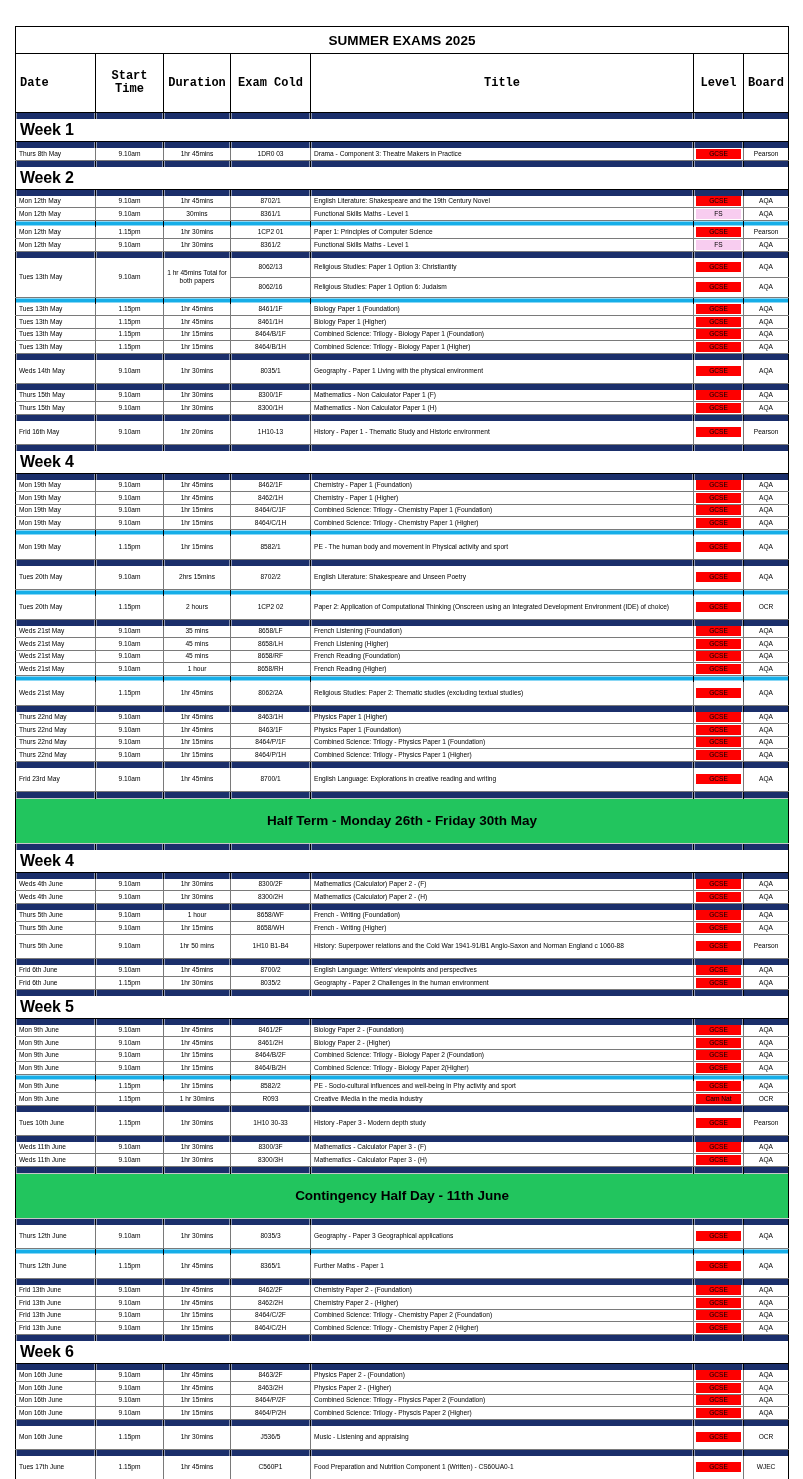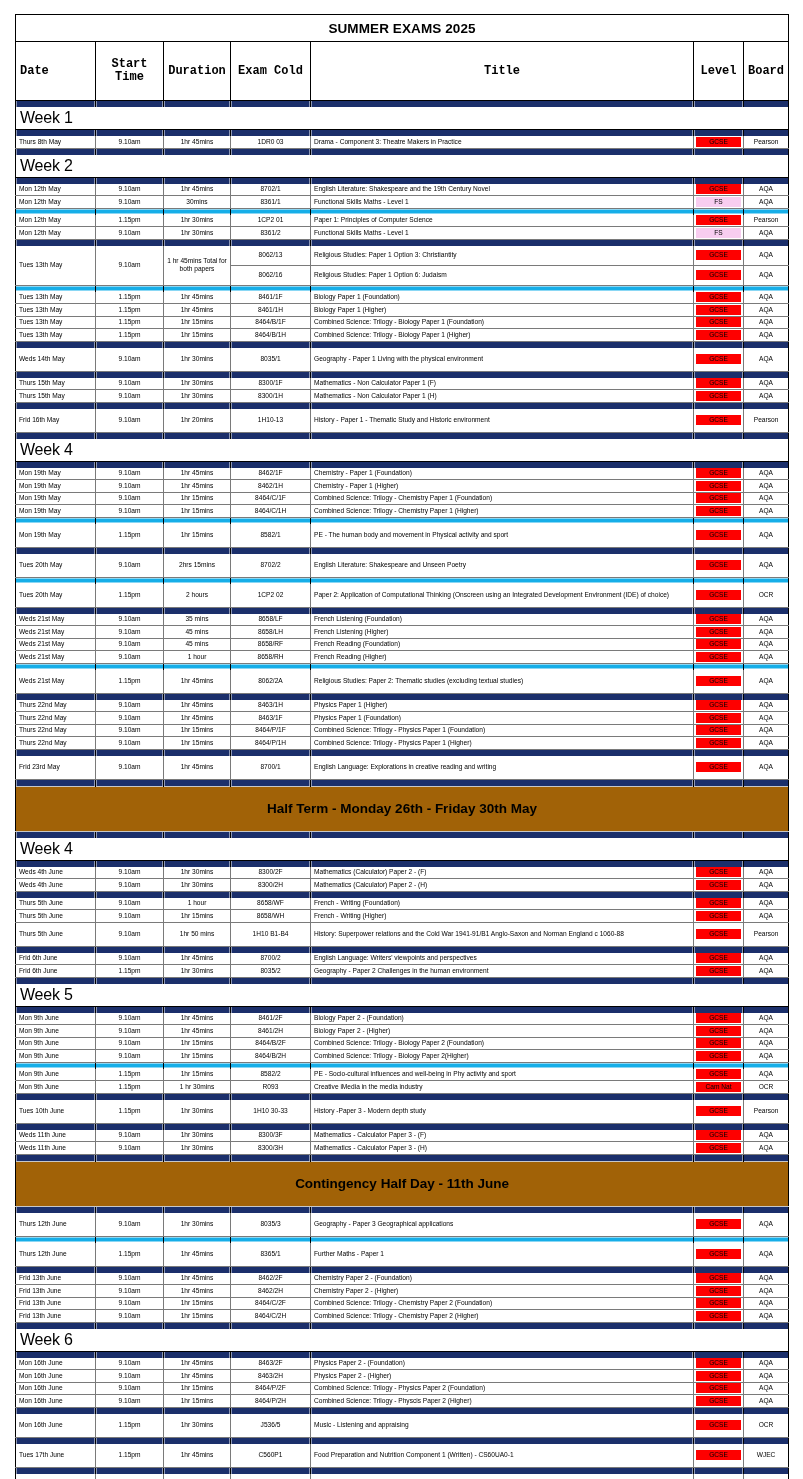--- a/index.html
+++ b/index.html
@@ -14,21 +14,21 @@
     height: 1479px;
     overflow: hidden;
     -webkit-font-smoothing: antialiased;
   }
 
   #sheet {
     width: 803px;
     height: 1057px;
     position: relative;
     box-sizing: border-box;
-    padding: 14px 15px 0 15px;
+    padding: 26px 15px 0 15px;
   }
 
   table.tt {
     border-collapse: collapse;
     table-layout: fixed;
     width: 773px;
     font-size: 6.6px;
     color: #000;
   }
 
@@ -66,21 +66,21 @@
 
   
   .weekrow td {
     border-left: 1.3px solid #000;
     border-right: 1.3px solid #000;
     border-bottom: 1.1px solid #000;
   }
   .week-cell {
     text-align: left;
     font-size: 16px;
-    font-weight: normal;
+    font-weight: bold;
     height: 22px;
     padding-left: 4px;
     letter-spacing: -0.2px;
     margin-top: 33px;
   }
 
   
   tr.sep-navy td {
     height: 6px;
     background: #1b2f6b;
@@ -161,21 +161,21 @@
   tr.note td {
     border-left: 1.3px solid #000;
     border-right: 1.3px solid #000;
     border-top: 0.8px solid #c8c8c8;
     border-bottom: 0.8px solid #c8c8c8;
     text-align: center;
     font-size: 13.5px;
     font-weight: bold;
     height: 44px;
     line-height: 1.45;
-    background: #a16207;
+    background: #22c55e;
   }
   .note-line { display: block; }
 </style>
 </head>
 <body>
 
 <div id="sheet">
   <table class="tt">
     <colgroup>
       <col class="c-date">

